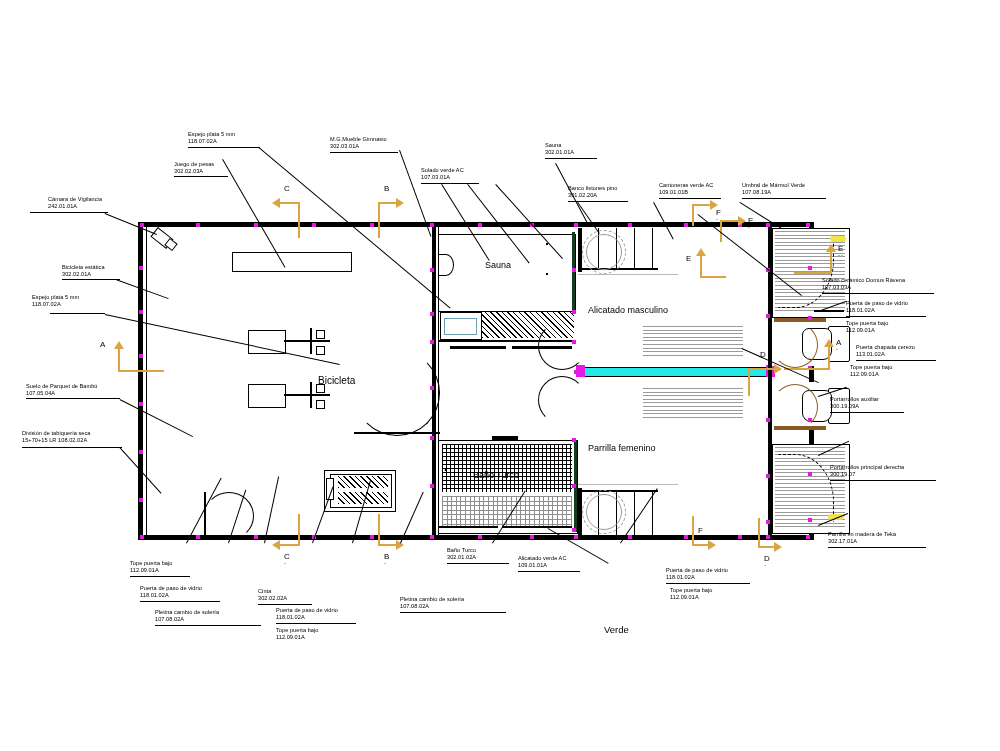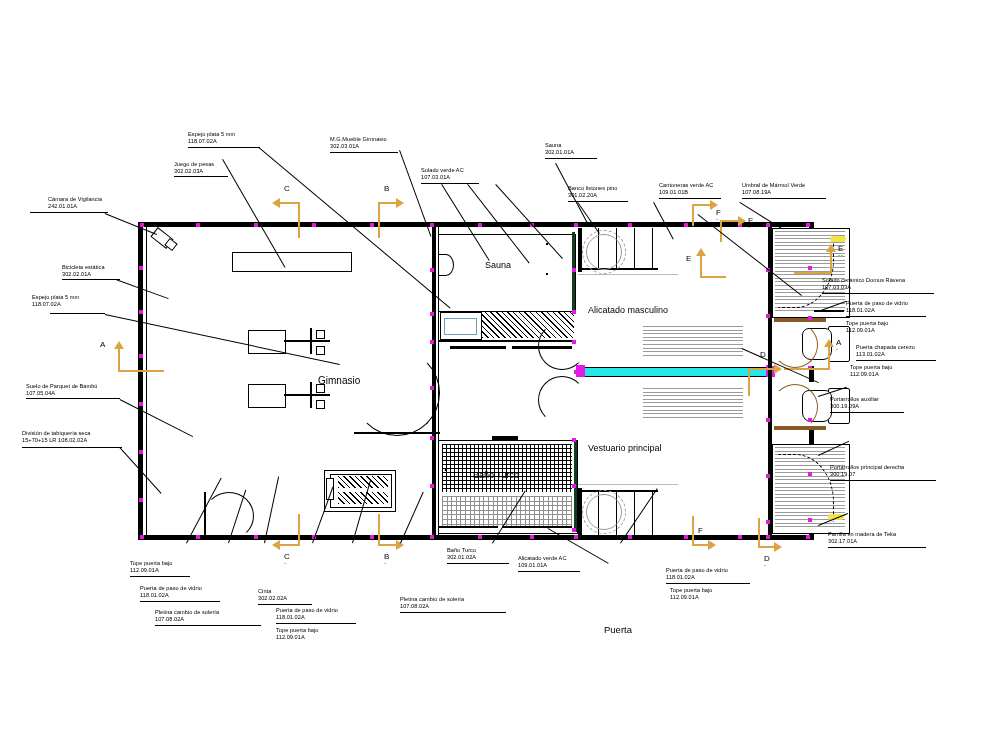--- a/index.html
+++ b/index.html
@@ -248,26 +248,26 @@
     <div class="node" style="left:434px;top:306px;"></div>
     <div class="node" style="left:628px;top:46px;"></div>
     <div class="node" style="left:628px;top:92px;"></div>
     <div class="node" style="left:628px;top:196px;"></div>
     <div class="node" style="left:628px;top:252px;"></div>
     <div class="node" style="left:628px;top:298px;"></div>
     <div class="node" style="left:436px;top:148px;"></div>
 
   </div>
 
-  <div class="room big" style="left:318px;top:375px;">Gimnasio</div>
+  <div class="room big" style="left:318px;top:375px;">Bicicleta</div>
   <div class="room" style="left:485px;top:260px;">Sauna</div>
   <div class="room" style="left:473px;top:470px;">Baño Turco</div>
   <div class="room" style="left:588px;top:305px;">Alicatado masculino</div>
-  <div class="room" style="left:588px;top:443px;">Vestuario principal</div>
-  <div class="plantatitle" style="left:604px;top:624px;">Puerta</div>
+  <div class="room" style="left:588px;top:443px;">Parrilla femenino</div>
+  <div class="plantatitle" style="left:604px;top:624px;">Verde</div>
 
   <div class="secmark" style="left:100px;top:338px;">
     <div class="lab" style="left:0;top:2px;">A</div>
     <div class="tri" style="left:14px;top:3px;border-left:5px solid transparent;border-right:5px solid transparent;border-bottom:8px solid #d9a441;"></div>
     <div class="stem" style="left:18px;top:11px;width:1.6px;height:22px;"></div>
     <div class="stem" style="left:18px;top:32px;width:46px;height:1.6px;"></div>
   </div>
 
   <div class="secmark" style="left:824px;top:336px;">
     <div class="tri" style="left:0;top:3px;border-left:5px solid transparent;border-right:5px solid transparent;border-bottom:8px solid #d9a441;"></div>

